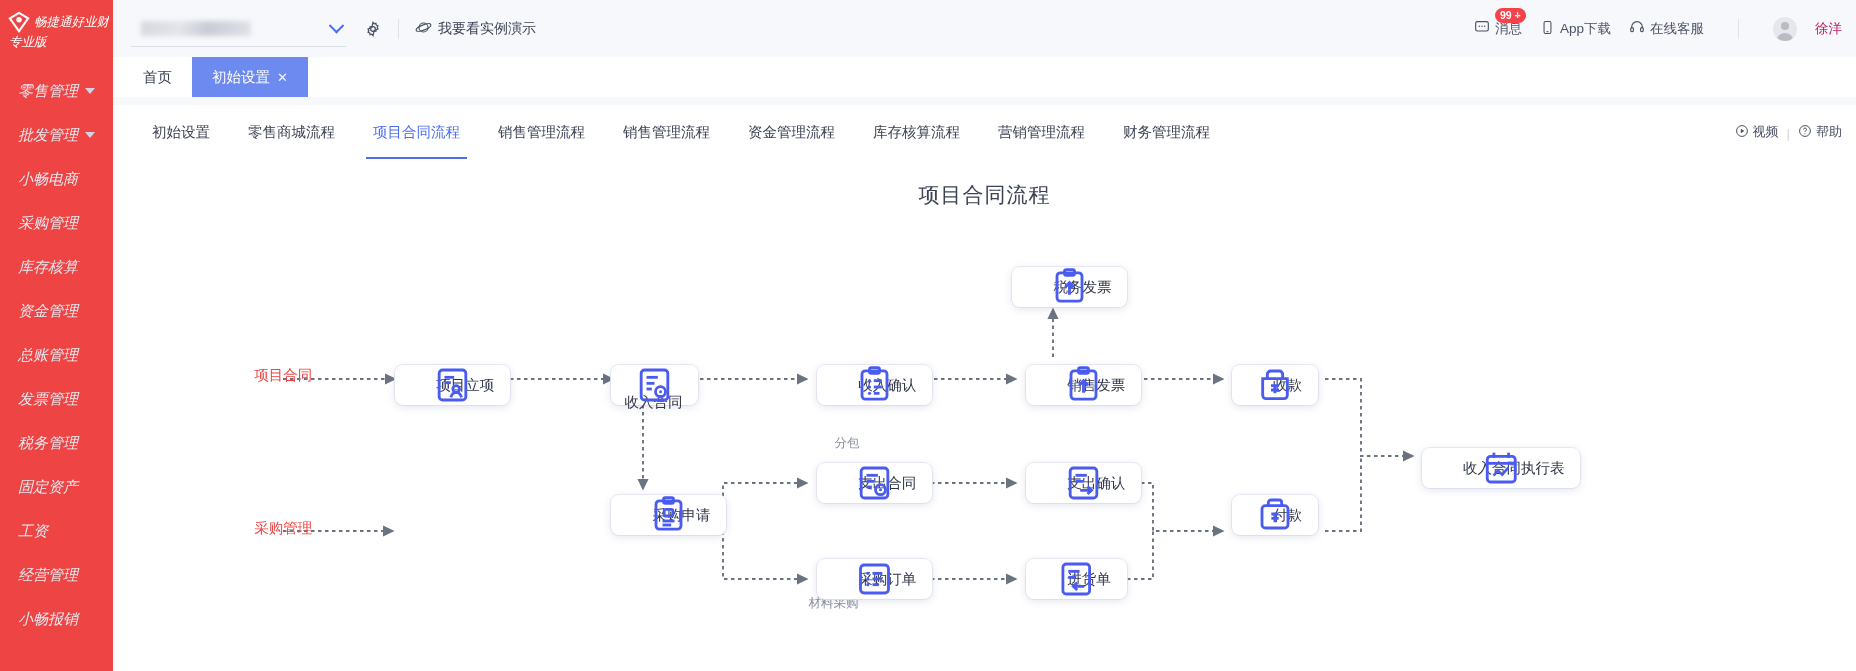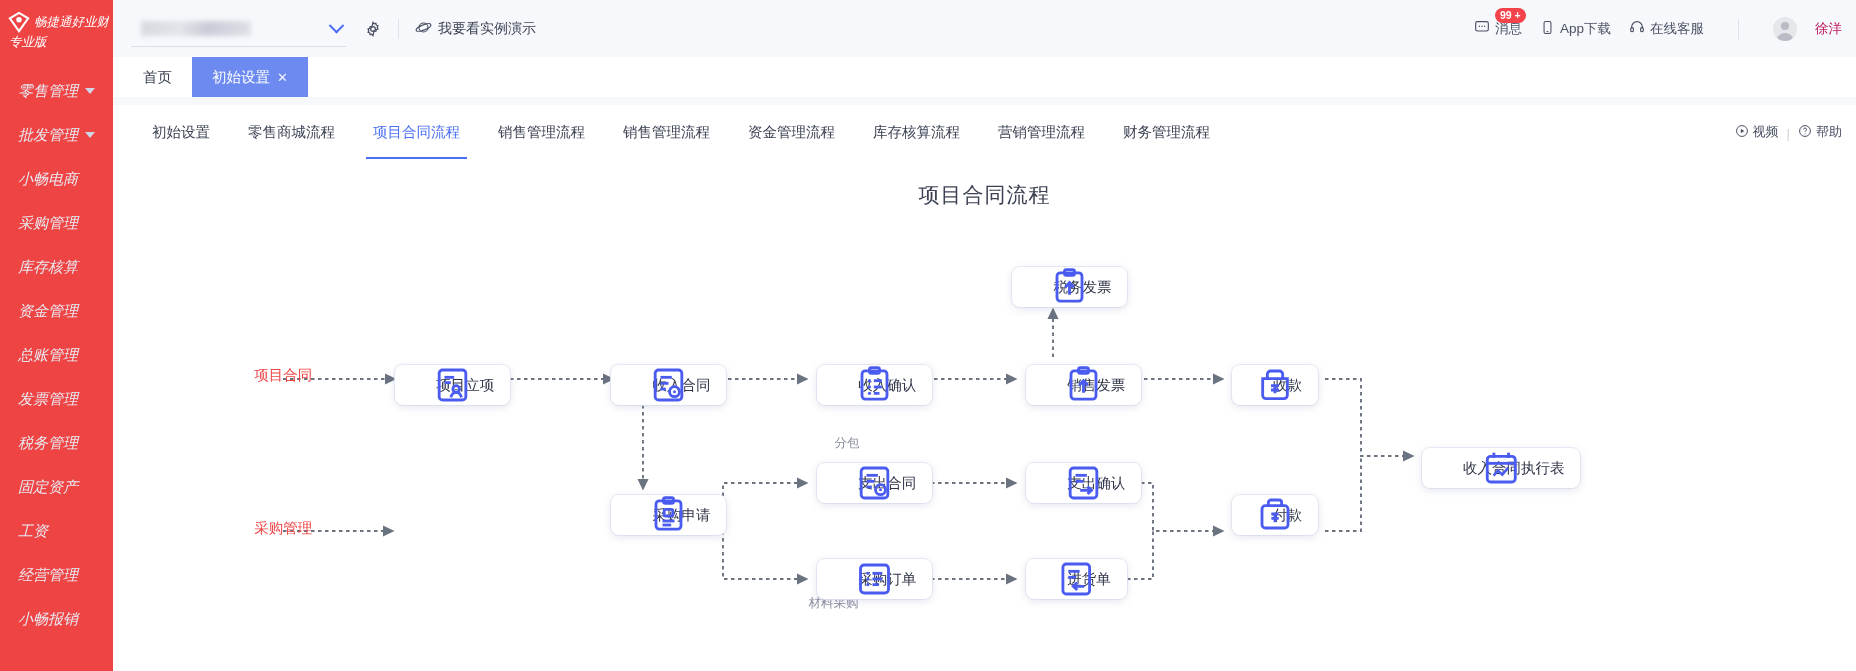--- a/index.html
+++ b/index.html
@@ -421,21 +421,21 @@
               <rect x="4" y="3" width="16" height="18" rx="2"></rect>
               <line x1="7.2" y1="7.4" x2="13" y2="7.4"></line>
               <line x1="7.2" y1="10.6" x2="11" y2="10.6"></line>
               <circle cx="14.2" cy="14.4" r="2"></circle>
               <path d="M11 19.4c.5-1.9 1.8-3 3.2-3s2.7 1.1 3.2 3"></path>
             </svg>
           </span>
           <span>项目立项</span>
         </div>
 
-        <div class="node" style="left:28.6%; top:38%;">
+        <div class="node" style="left:28.6%; top:38%;flex-direction:column;">
           <span class="ico">
             <svg viewBox="0 0 24 24" width="19" height="19" fill="none" stroke="#4a5bf0" stroke-width="1.7">
               <rect x="4" y="3" width="16" height="18" rx="2"></rect>
               <line x1="7.2" y1="7.4" x2="14" y2="7.4"></line>
               <line x1="7.2" y1="11" x2="12" y2="11"></line>
               <line x1="7.2" y1="14.4" x2="10.4" y2="14.4"></line>
               <circle cx="15.6" cy="16" r="3"></circle>
               <circle cx="15.6" cy="16" r=".9" fill="#4a5bf0" stroke="none"></circle>
             </svg>
           </span>

